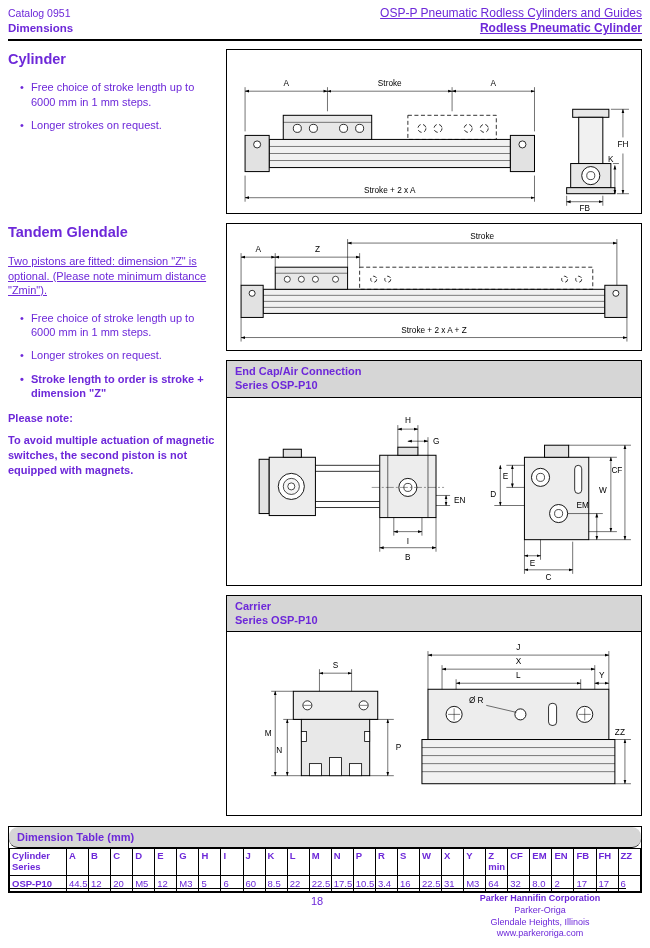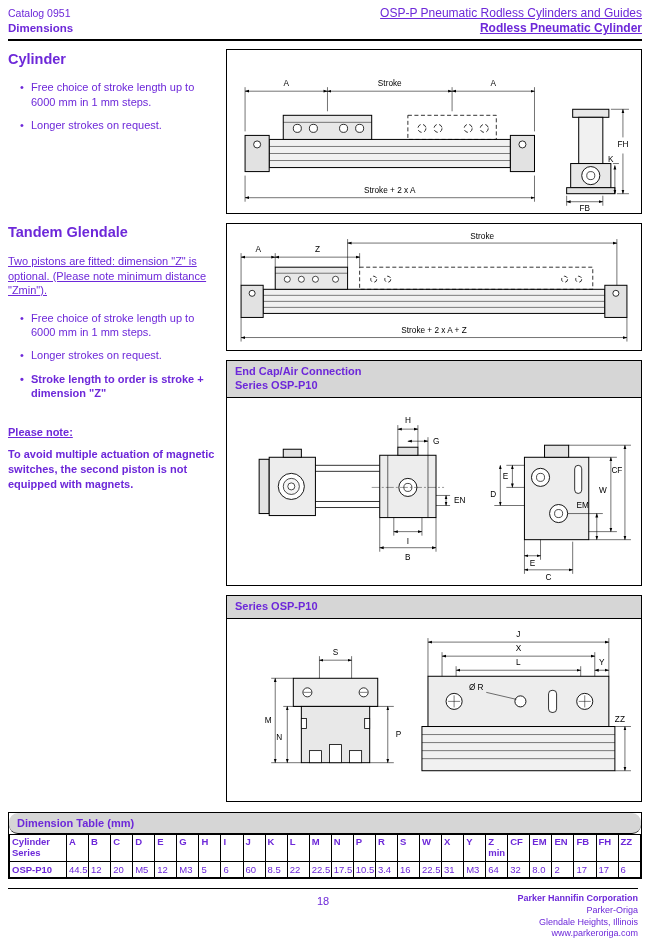--- a/index.html
+++ b/index.html
@@ -24,36 +24,36 @@
   svg text{font-family:"Liberation Sans","DejaVu Sans",sans-serif;font-size:8.2px;fill:#000;}
   
   .h-main{font-size:14.5px;font-weight:bold;line-height:1.2;margin:2px 0 12px;}
   .h-line{display:block;}
   .h-tandem{font-size:14.5px;font-weight:bold;margin:92px 0 14px;}
   .bullets{list-style:none;margin:12px;padding:0;font-size:11px;}
   .bullets li{position:relative;padding-left:11px;margin-bottom:9px;line-height:1.3;}
   .bullets li::before{content:"\2022";position:absolute;left:0;}
   .para{font-size:11px;line-height:1.32;margin:0 0 13px;text-decoration:underline;}
   .bold{font-weight:bold;}
-  .note-label{font-size:11px;font-weight:bold;margin:26px 0 9px;text-decoration:underline;}
+  .note-label{font-size:11px;font-weight:bold;margin:12px 0 9px;}
   .note-text{font-size:11px;font-weight:bold;line-height:1.35;margin:0;}
   
   .dim-section{border:1.5px solid #000;margin-top:10px;}
   .dim-title{background:#d6d6d6;font-weight:bold;font-size:11px;padding:4px 8px;border-bottom:1px solid #000;border-radius:9px;}
   table.dim-table{width:100%;border-collapse:collapse;table-layout:fixed;font-size:9.5px;}
   .dim-table th,.dim-table td{border:1px solid #000;padding:2px 2px;text-align:left;
       vertical-align:top;overflow:hidden;white-space:nowrap;}
   .dim-table th{font-weight:bold;line-height:1.15;}
   .dim-table th:first-child{width:52px;}
   .dim-table td:first-child{font-weight:bold;}
   
-  .footer{position:absolute;left:8px;right:12px;bottom:8px;border-top:1px solid #000;
+  .footer{position:absolute;left:8px;right:24px;bottom:8px;border-top:1px solid #000;
           padding-top:4px;display:grid;grid-template-columns:1fr auto 1fr;align-items:start;}
   .page-number{font-size:11px;text-align:center;padding-top:2px;}
-  .company-block{justify-self:end;width:172px;font-size:9px;line-height:1.3;text-align:right;}
+  .company-block{justify-self:end;width:172px;font-size:9px;line-height:1.3;text-align:center;}
   .company-name{font-weight:bold;}
 </style>
 </head>
 <body>
 
 <div class="page">
 
   <header>
     <div class="hdr-top">
       <span>Catalog 0951</span>
@@ -307,20 +307,21 @@
               <text x="350" y="106" text-anchor="middle">EM</text>
               <text x="300" y="164" text-anchor="middle">E</text>
               <text x="316" y="178" text-anchor="middle">C</text>
             </g>
           </svg>
         </div>
       </section>
 
       <section class="panel">
         <div class="panel-title">
+          <span class="h-line">Carrier</span>
           <span class="h-line">Series OSP-P10</span>
         </div>
         <div class="panel-body">
           <svg class="drawing" viewBox="0 0 404 178">
             <defs>
               <marker id="m4" viewBox="0 0 10 10" refX="9" refY="5" markerWidth="8" markerHeight="8" orient="auto-start-reverse">
                 <path d="M0,1.8 L10,5 L0,8.2 z" fill="#000"></path>
               </marker>
             </defs>
             <g>

